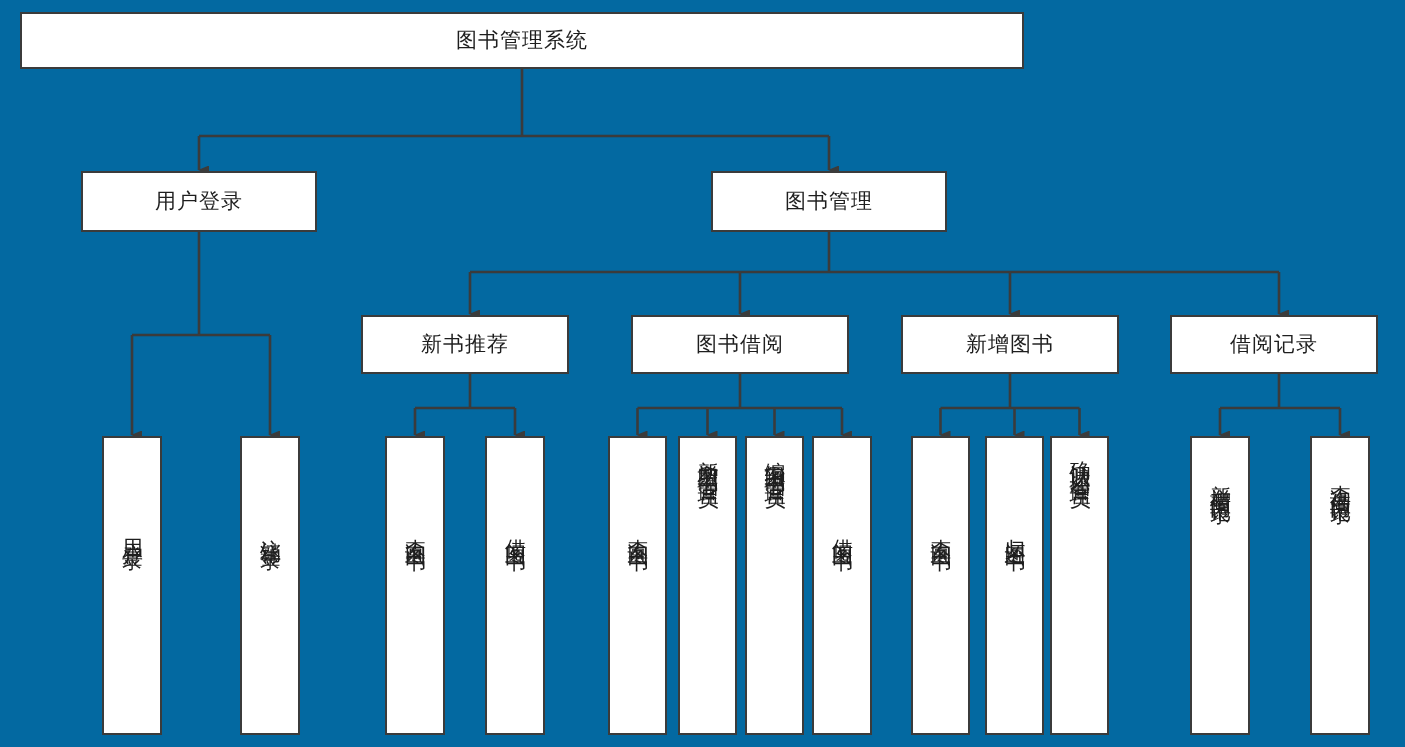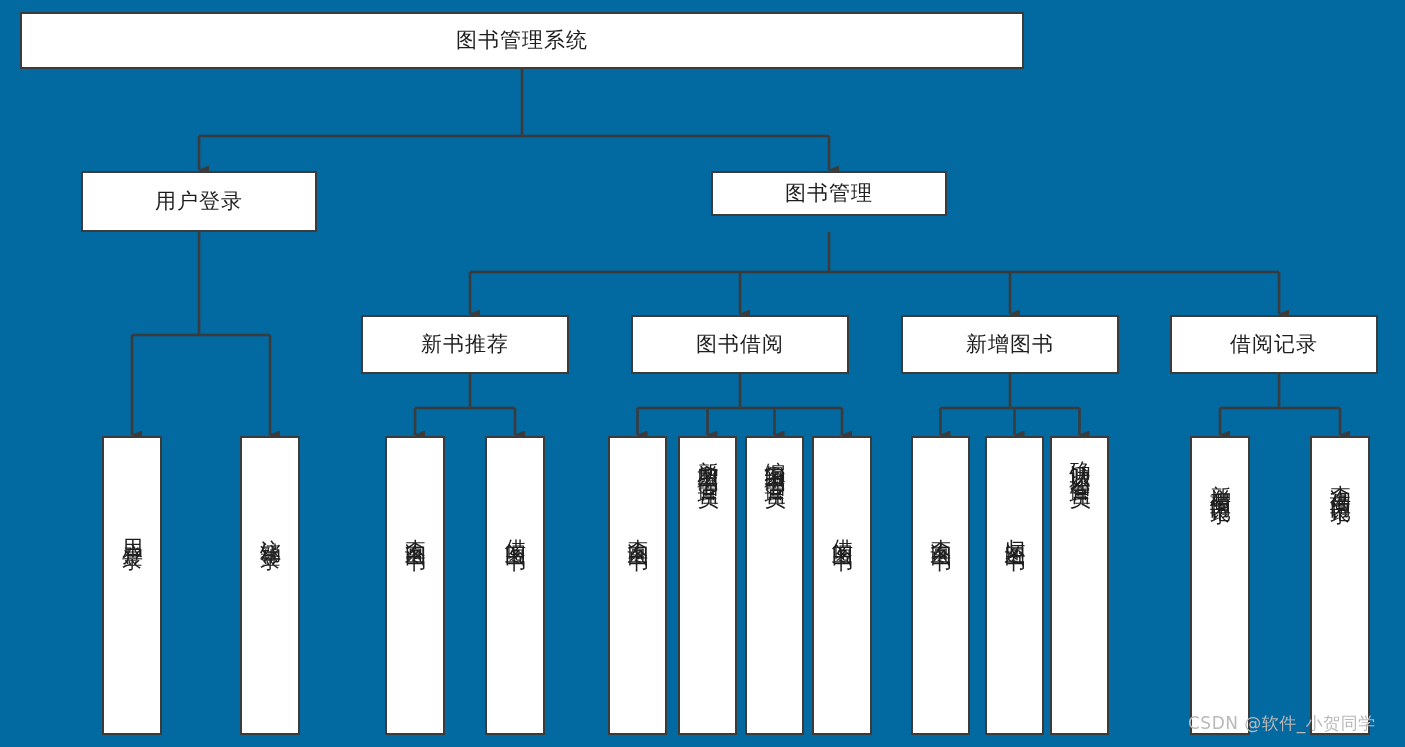--- a/index.html
+++ b/index.html
@@ -117,21 +117,21 @@
       </g>
   </svg>
 
   <div id="nodes-layer">
       <div class="node" style="left: 20px; top: 12px; width: 1004px; height: 57px;">
         <span class="label">图书管理系统</span>
       </div>
       <div class="node" style="left: 81px; top: 171px; width: 236px; height: 61px;">
         <span class="label">用户登录</span>
       </div>
-      <div class="node" style="left: 711px; top: 171px; width: 236px; height: 45px;">
+      <div class="node" style="left: 711px; top: 171px; width: 236px; height: 61px;">
         <span class="label">图书管理</span>
       </div>
       <div class="node" style="left: 361px; top: 315px; width: 208px; height: 59px;">
         <span class="label">新书推荐</span>
       </div>
       <div class="node" style="left: 631px; top: 315px; width: 218px; height: 59px;">
         <span class="label">图书借阅</span>
       </div>
       <div class="node" style="left: 901px; top: 315px; width: 218px; height: 59px;">
         <span class="label">新增图书</span>
@@ -173,15 +173,14 @@
         <span class="label">确认归还（管理员）</span>
       </div>
       <div class="node leaf mid3" style="left: 1190px; top: 436px; width: 60px; height: 299px;">
         <span class="label">新增借阅记录</span>
       </div>
       <div class="node leaf mid3" style="left: 1310px; top: 436px; width: 60px; height: 299px;">
         <span class="label">查询借阅记录</span>
       </div>
     </div>
 
-  <div class="watermark">CSDN @软件_小贺同学</div>
 
 </div>
 
 </body></html>

